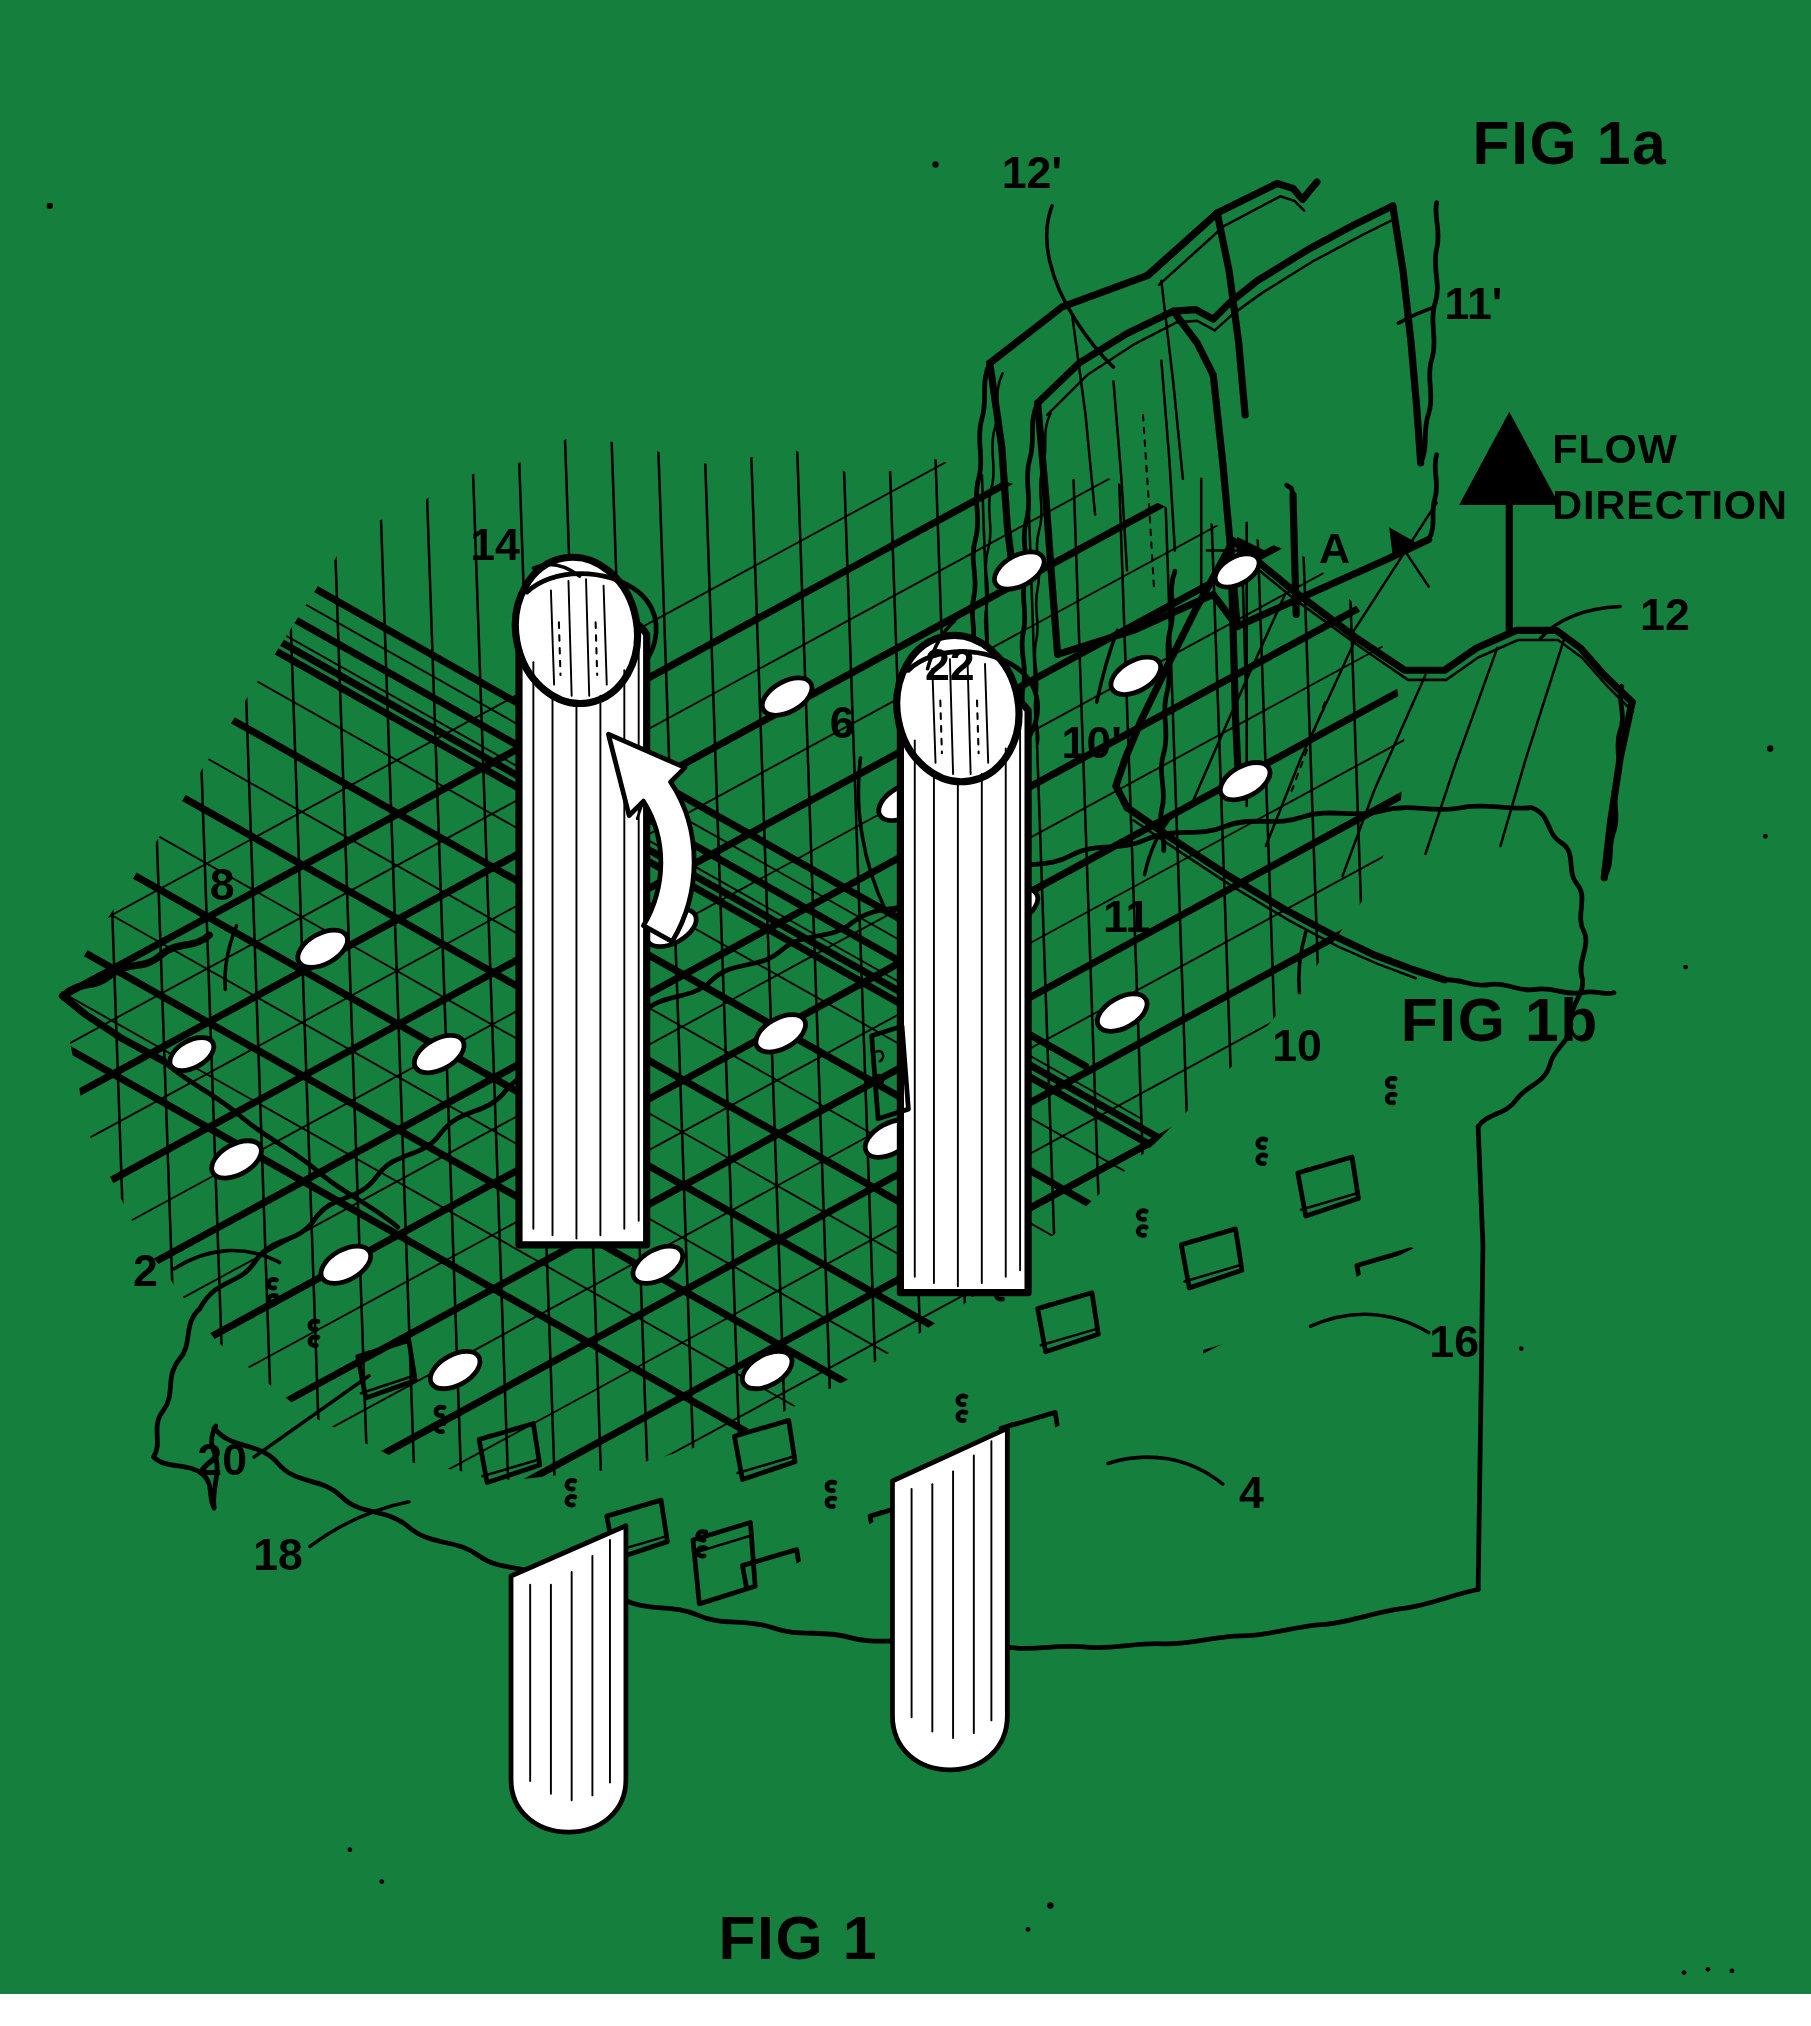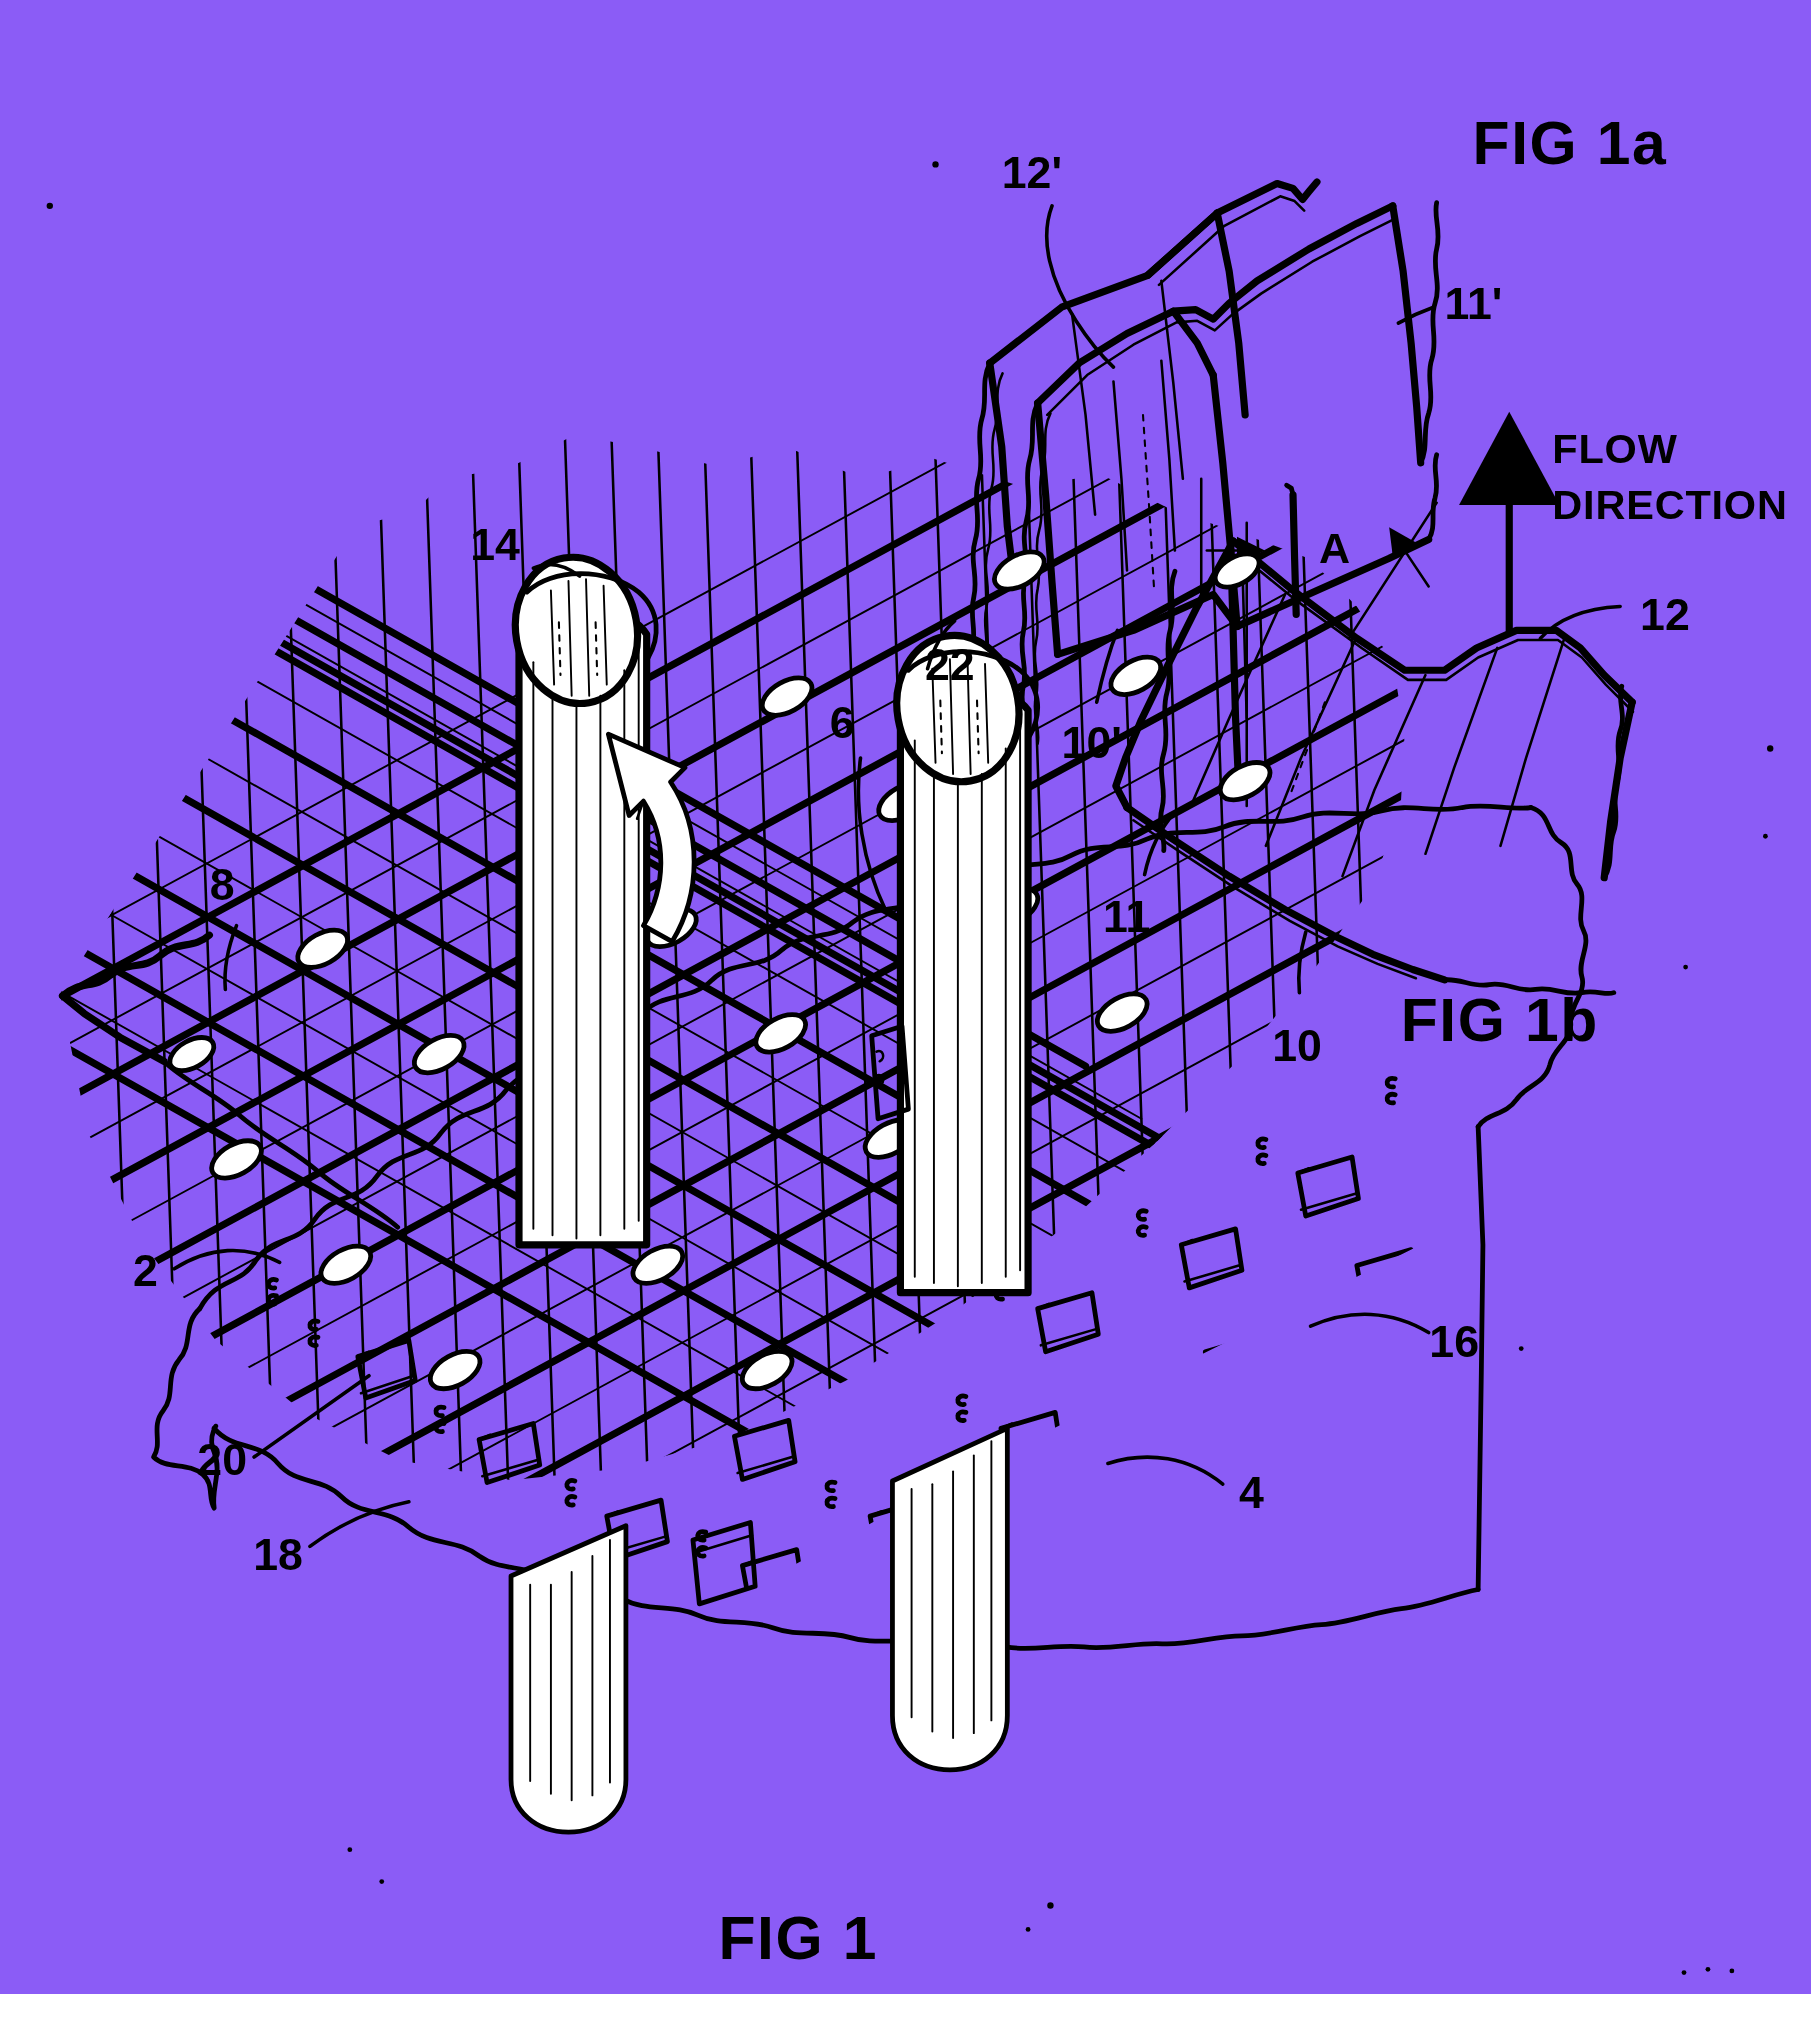--- a/index.html
+++ b/index.html
@@ -14,21 +14,21 @@
     position: relative;
     overflow: hidden;
     font-family: "Liberation Sans", sans-serif;
     color: #000000;
   }
   #sheet {
     position: absolute;
     left: 0; top: 0;
     width: 1812px;
     height: 1994px;
-    background: #8b5cf6;
+    background: #15803d;
   }
   svg.drawing {
     position: absolute;
     left: 0; top: 0;
     width: 1812px;
     height: 2026px;
     display: block;
   }
   
   .fig-caption {

